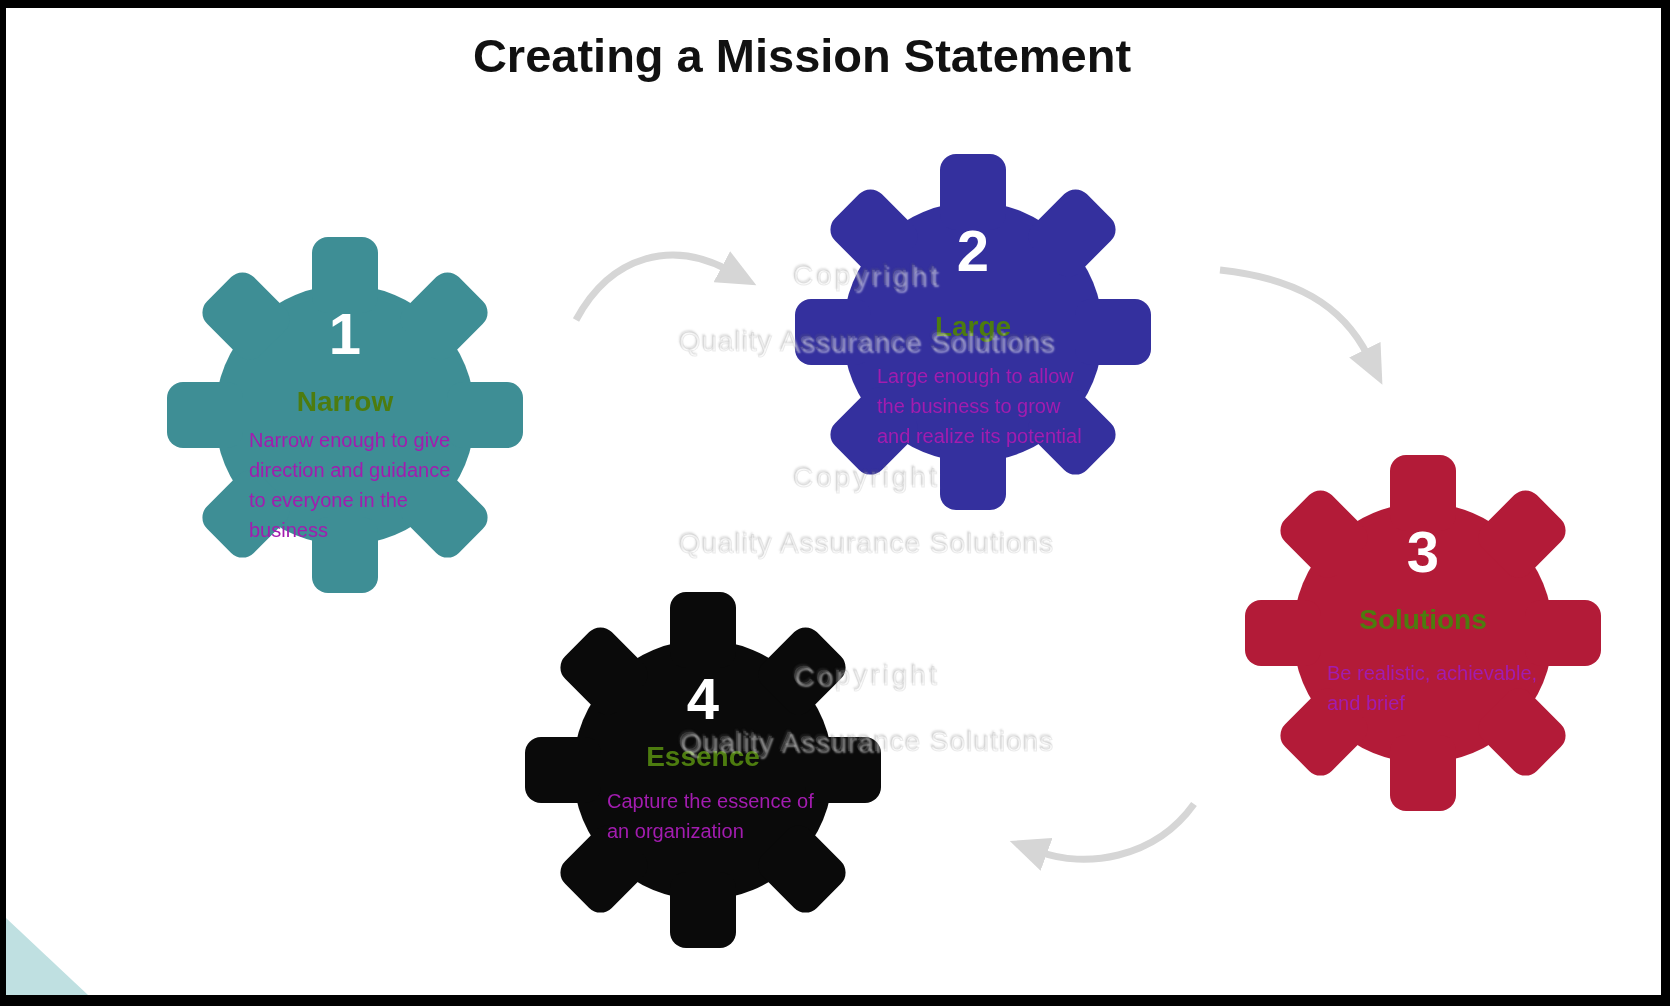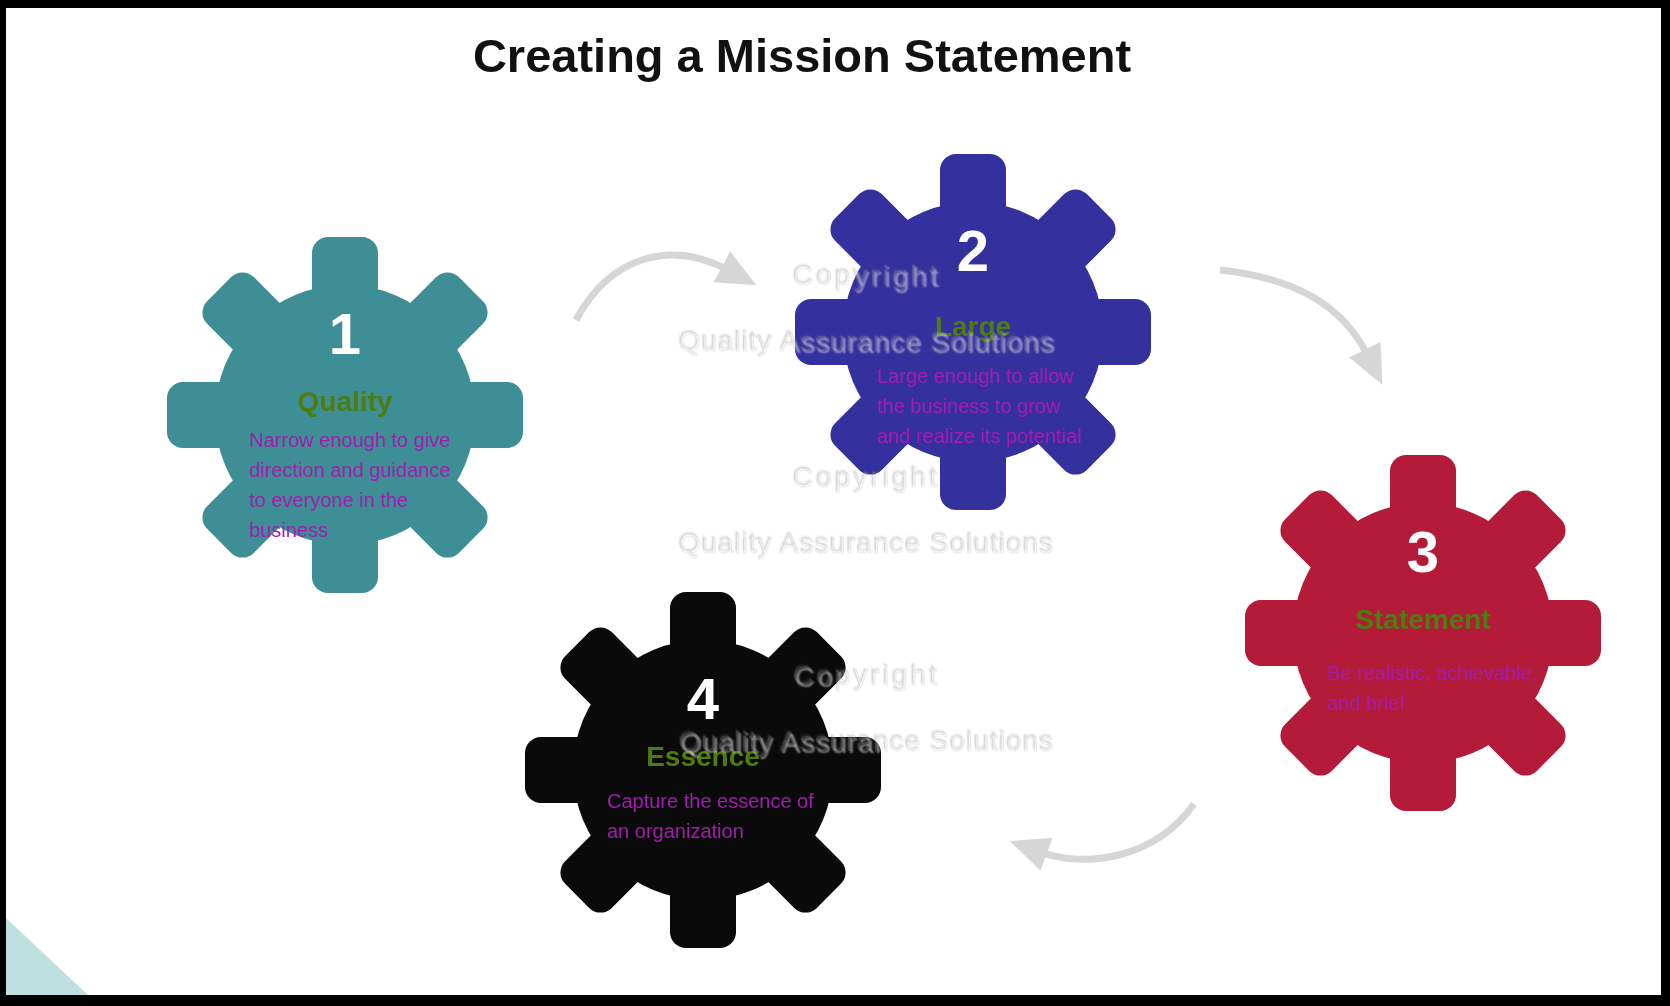--- a/index.html
+++ b/index.html
@@ -108,21 +108,21 @@
     <path class="arrow" d="M 570 312 C 606 245, 668 233, 722 262" marker-end="url(#ah)" stroke="#d6d6d6"></path>
     <path class="arrow" d="M 1214 262 C 1288 270, 1336 296, 1362 348" marker-end="url(#ah)" stroke="#d6d6d6"></path>
     <path class="arrow" d="M 1188 796 C 1148 852, 1078 860, 1034 844" marker-end="url(#ah)" stroke="#d6d6d6"></path>
   </svg>
 
   <div class="gear gear-1">
     <svg class="gear-svg" viewBox="0 0 360 360">
       <use href="#gear-shape" fill="#3e8e95"></use>
     </svg>
     <div class="g-num">1</div>
-    <div class="g-label">Quality</div>
+    <div class="g-label">Narrow</div>
     <div class="g-desc">Narrow enough to give
 direction and guidance
 to everyone in the
 business</div>
   </div>
 
   <div class="gear gear-2">
     <svg class="gear-svg" viewBox="0 0 360 360">
       <use href="#gear-shape" fill="#34309e"></use>
     </svg>
@@ -131,21 +131,21 @@
     <div class="g-desc">Large enough to allow
 the business to grow
 and realize its potential</div>
   </div>
 
   <div class="gear gear-3">
     <svg class="gear-svg" viewBox="0 0 360 360">
       <use href="#gear-shape" fill="#b31b38"></use>
     </svg>
     <div class="g-num">3</div>
-    <div class="g-label">Statement</div>
+    <div class="g-label">Solutions</div>
     <div class="g-desc">Be realistic, achievable,
 and brief</div>
   </div>
 
   <div class="gear gear-4">
     <svg class="gear-svg" viewBox="0 0 360 360">
       <use href="#gear-shape" fill="#0a0a0a"></use>
     </svg>
     <div class="g-num">4</div>
     <div class="g-label">Essence</div>

